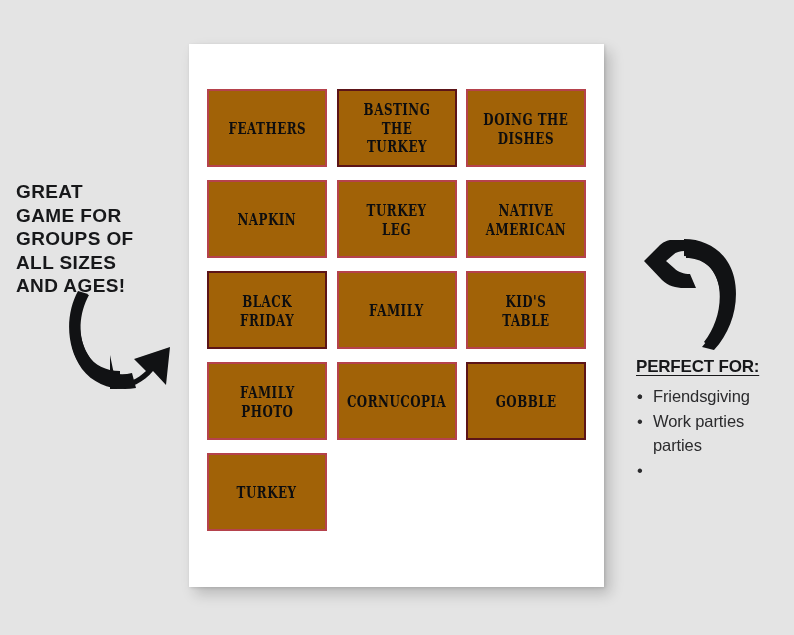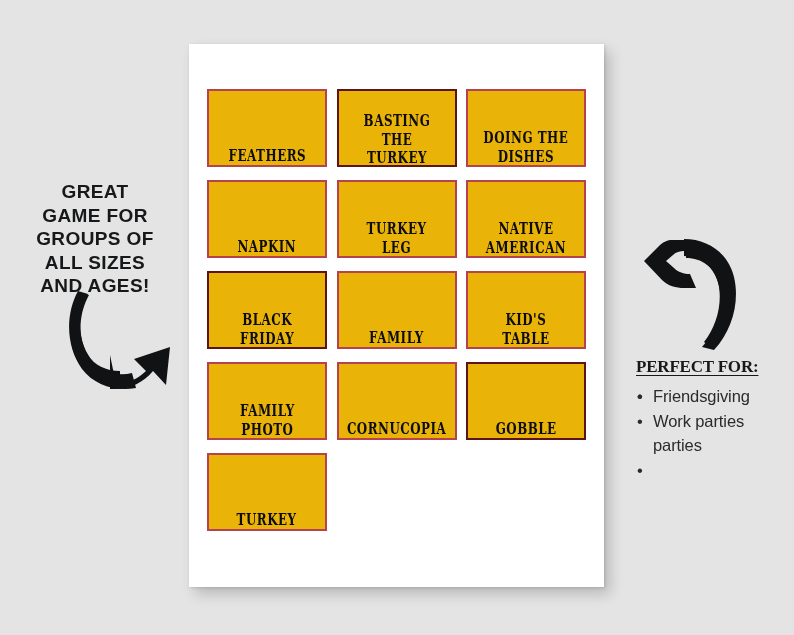--- a/index.html
+++ b/index.html
@@ -21,21 +21,20 @@
     width: 794px;
     height: 635px;
   }
 
   
   #left-panel {
     position: absolute;
     left: 0px;
     top: 180px;
     width: 190px;
-    text-align: center;
   }
   #left-headline {
     font-family: "Liberation Sans", sans-serif;
     font-weight: bold;
     font-size: 19px;
     line-height: 23.5px;
     letter-spacing: 0.4px;
     color: #17181a;
     padding: 0 16px;
     white-space: pre-line;
@@ -59,21 +58,21 @@
     position: absolute;
     left: 8px;
     top: 0px;
     width: 120px;
     height: 115px;
   }
   #right-heading {
     position: absolute;
     left: 4px;
     top: 121px;
-    font-family: Liberation Serif, serif;
+    font-family: Liberation Sans, sans-serif;
     font-weight: bold;
     font-size: 17px;
     letter-spacing: -0.2px;
     color: #17181a;
     text-decoration: underline;
     text-underline-offset: 3px;
     white-space: nowrap;
   }
   #right-list {
     position: absolute;
@@ -121,24 +120,24 @@
     width: 379px;
     display: grid;
     grid-template-columns: repeat(3, 120px);
     grid-auto-rows: 78px;
     column-gap: 9.5px;
     row-gap: 13px;
   }
 
   .card {
     box-sizing: border-box;
-    background: #eab308;
+    background: #a16207;
     border: 2px solid #b5424c;
     display: flex;
-    align-items: flex-end;
+    align-items: center;
     justify-content: center;
     padding: 2px 6px;
   }
   .card.dark {
     border-color: #5c1418;
     border-width: 2.5px;
   }
   .card-label {
     font-family: "DejaVu Serif", "Liberation Serif", serif;
     font-weight: bold;

